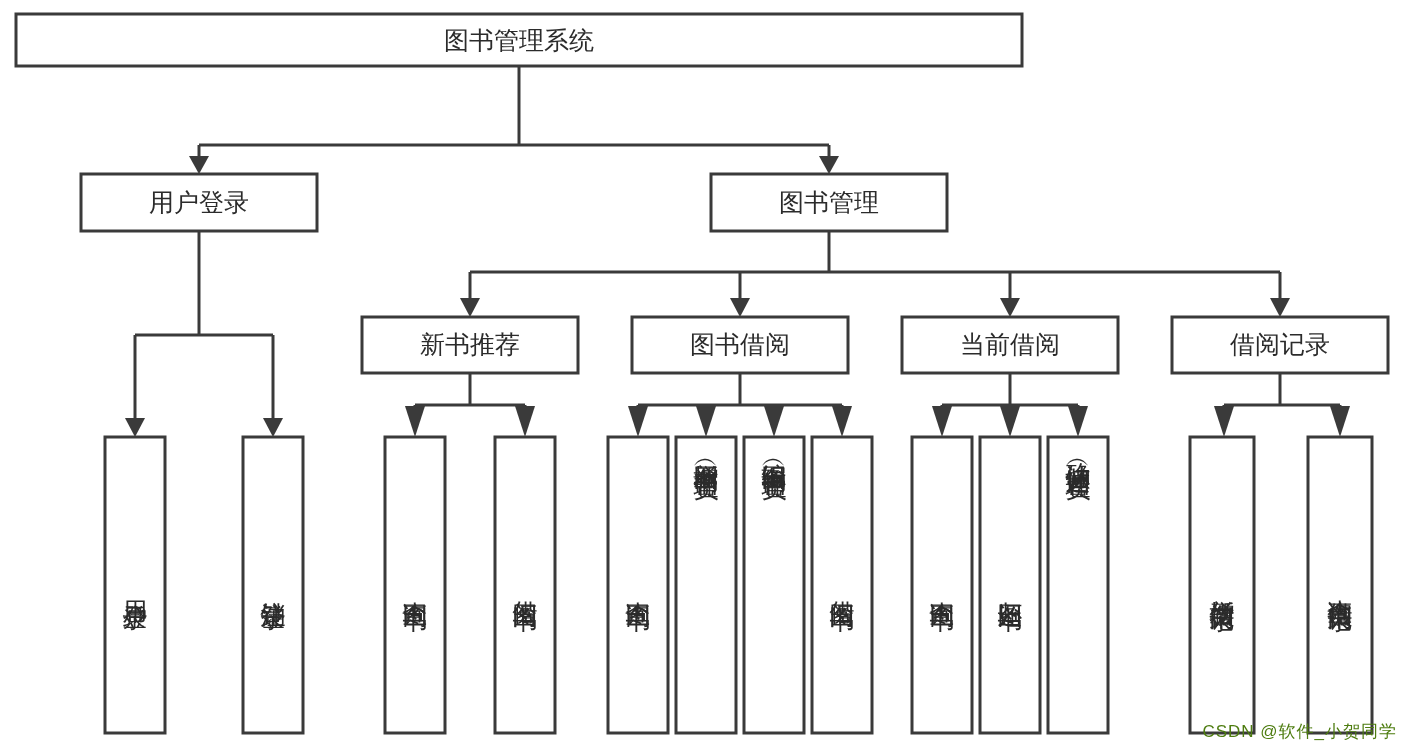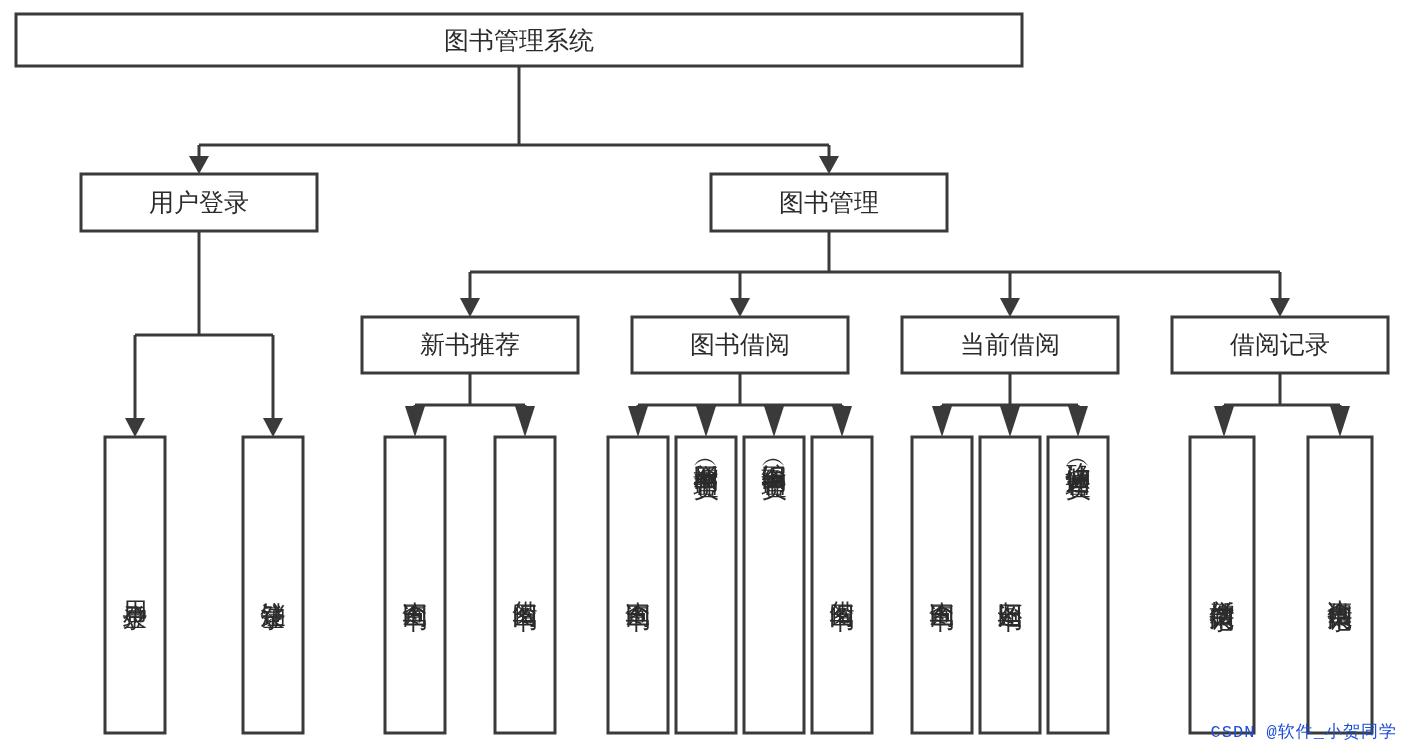--- a/index.html
+++ b/index.html
@@ -31,22 +31,22 @@
   .vbox-text{
     position:absolute;
     display:flex;
     justify-content:center;
     pointer-events:none;
   }
   .vbox-text.center{align-items:center;}
   .vbox-text.top{align-items:flex-start;}
   #watermark{
     position:absolute;right:8px;bottom:4px;
-    font-family:Liberation Mono, monospace;
-    font-size:17px;color:#1d4ed8;
+    font-family:Liberation Sans, sans-serif;
+    font-size:17px;color:#4d7c0f;
     letter-spacing:1px;white-space:nowrap;
   }
 </style>
 </head>
 <body>
 
 <div id="diagram-root">
 
   <svg id="flowchart" viewBox="0 0 1405 747">
     <defs></defs>

